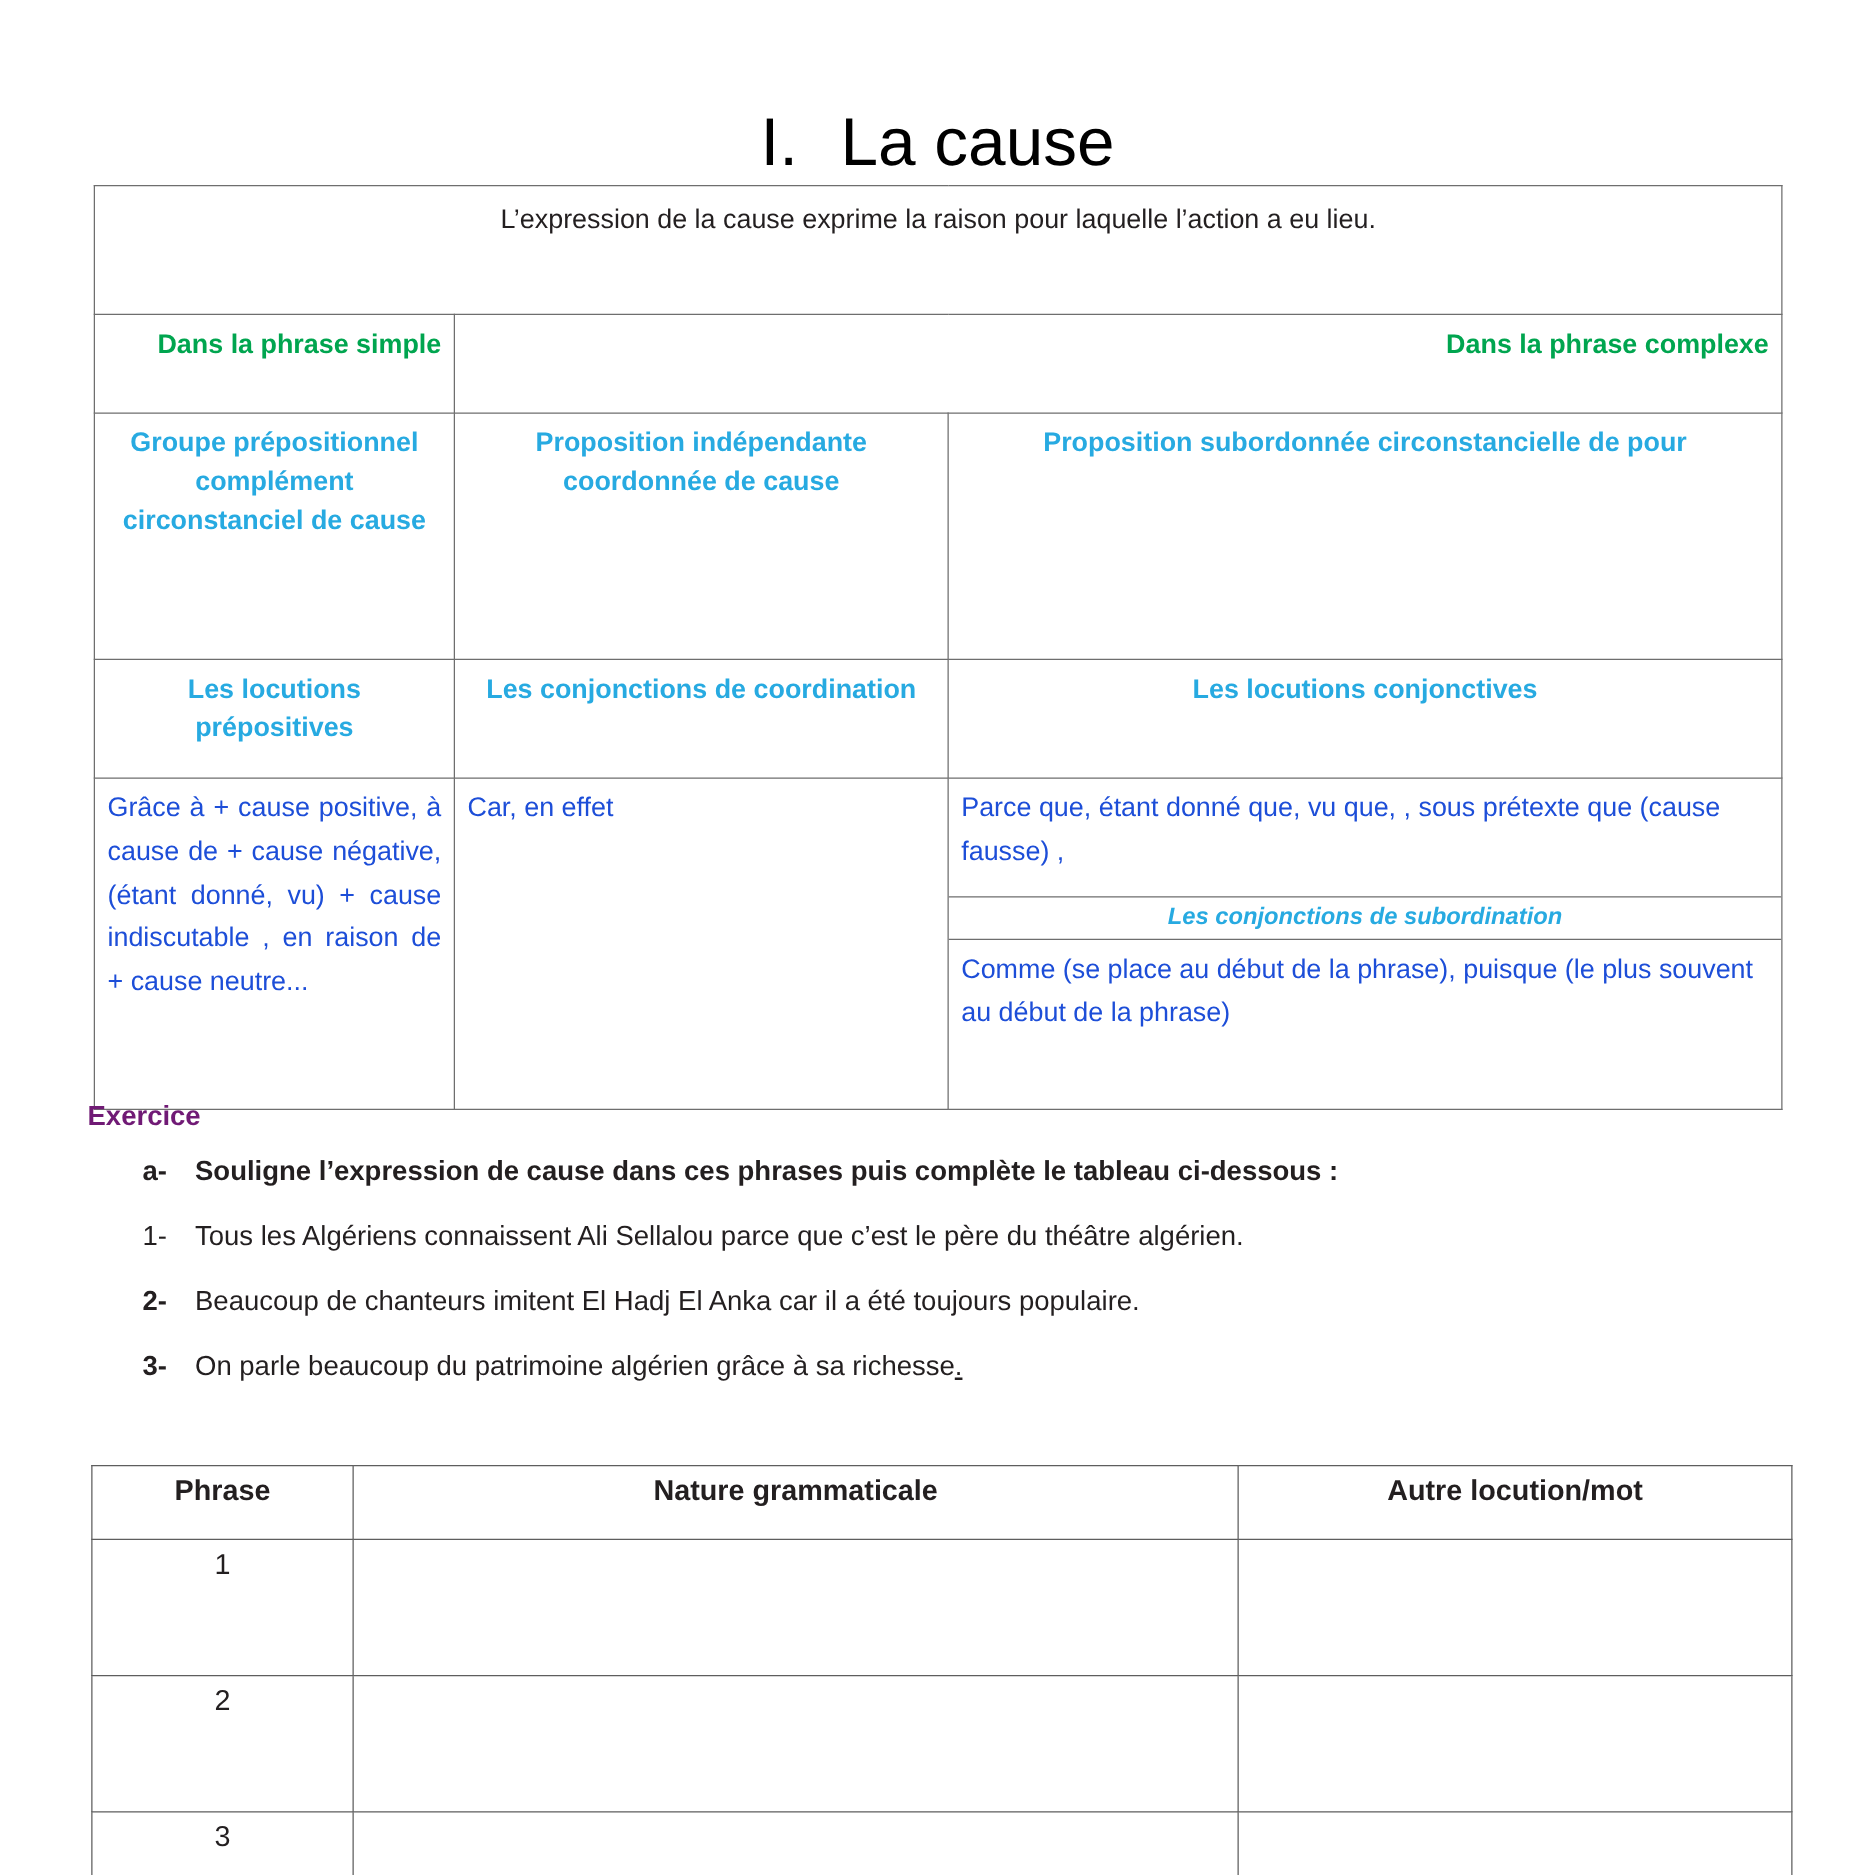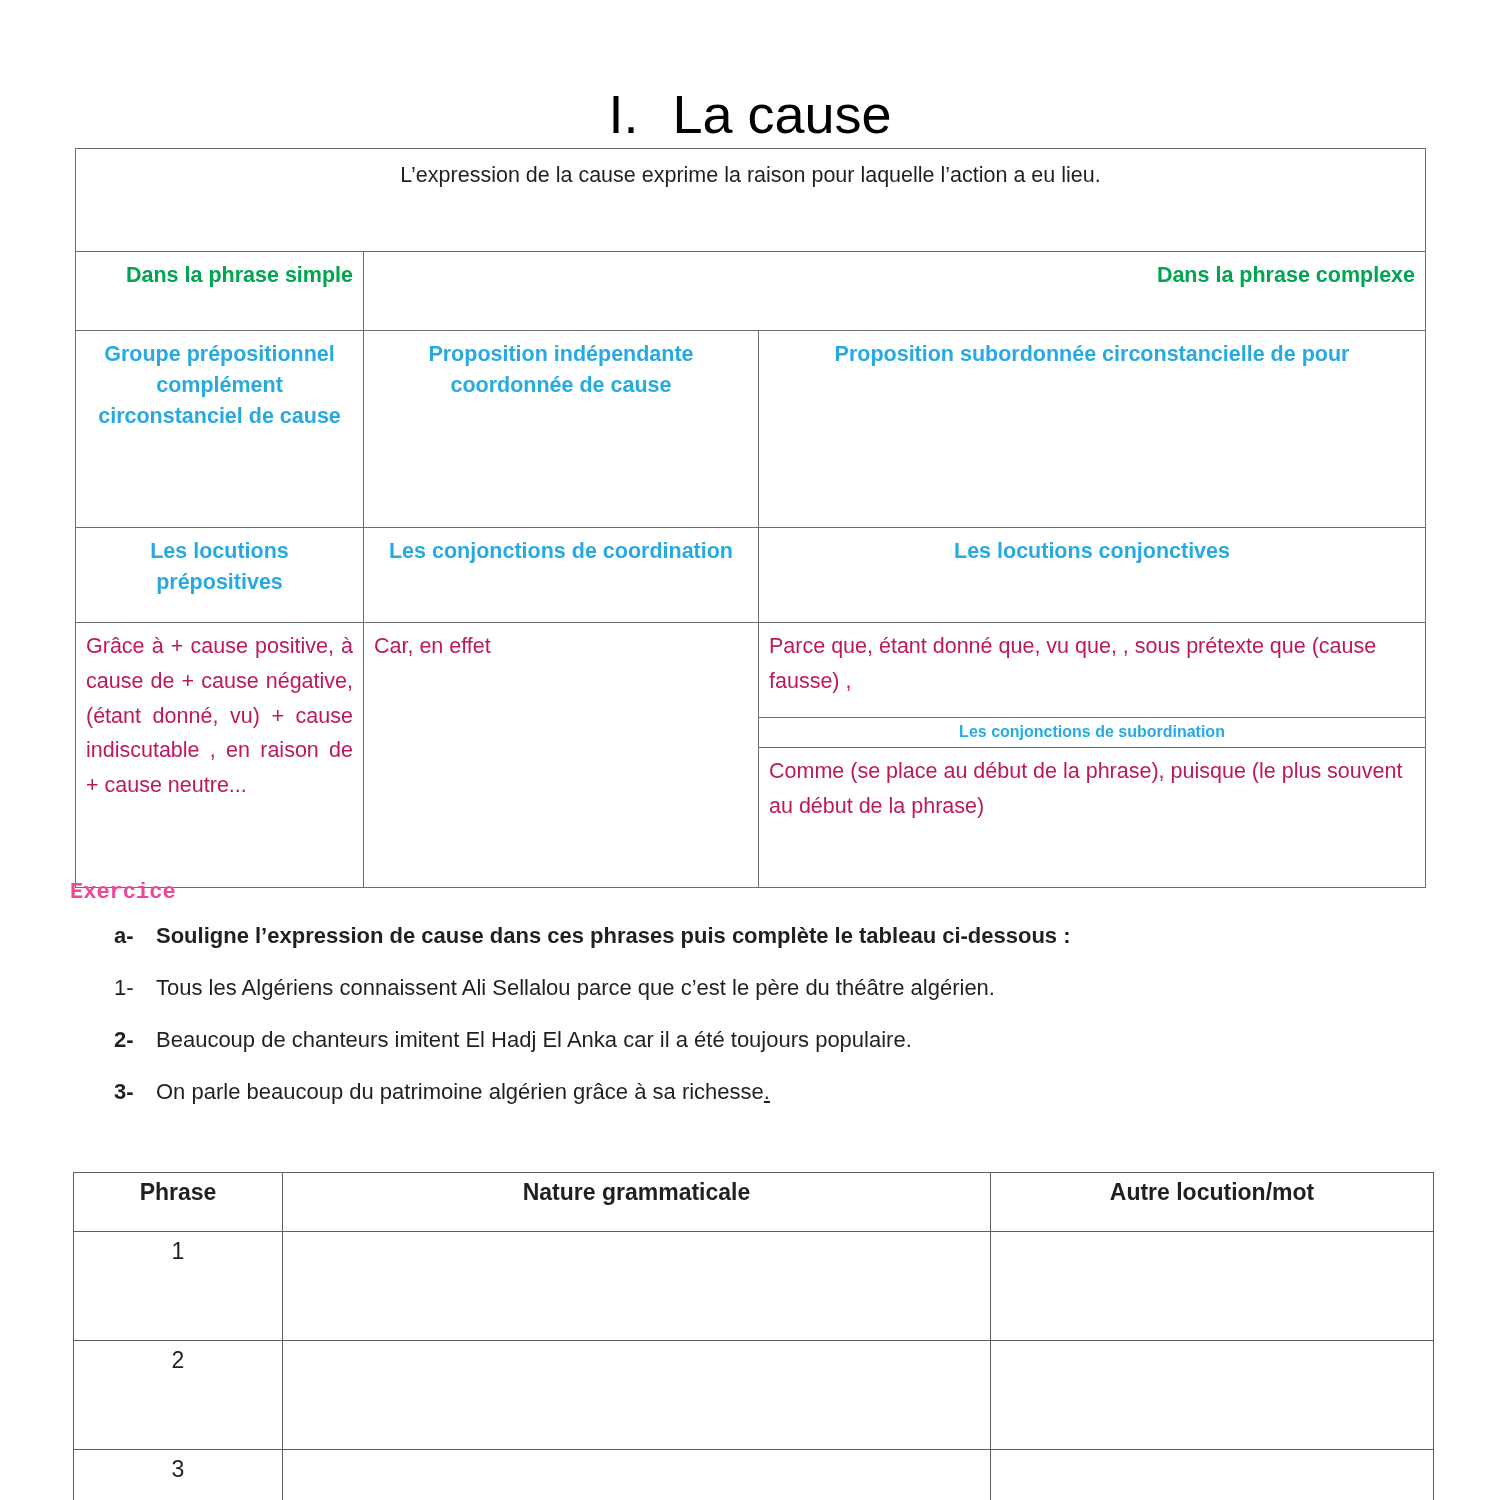--- a/index.html
+++ b/index.html
@@ -71,21 +71,21 @@
     font-size: 21.5px;
     text-align: center;
     line-height: 1.45;
   }
   .row-h2 td { height: 62px; }
   .row-h3 td { height: 180px; }
   .row-h4 td { height: 78px; }
   .gt-body {
     font-size: 21.5px;
     line-height: 1.62;
-    color: #be185d;
+    color: #1d4ed8;
     font-weight: 400;
   }
   .gt-body.justified { text-align: justify; text-align-last: left; }
   .cell-pad-body { padding: 6px 10px 8px 10px !important; }
 
   .nested {
     width: 100%;
     border-collapse: collapse;
     table-layout: fixed;
   }
@@ -94,40 +94,40 @@
     border-bottom: 1px solid #6e6e6e;
     padding: 6px 10px 8px 10px;
     vertical-align: top;
   }
   .nested tr:last-child td { border-bottom: 0; }
   .nested-wrap { padding: 0 !important; }
   .nested .sub-head {
     text-align: center;
     color: #27aae1;
     font-weight: bold;
-    font-size: 16px;
+    font-size: 19px;
     padding-top: 5px;
     padding-bottom: 6px;
+    font-style: italic;
   }
   .nested .n-r1 { height: 80px; }
   .nested .n-r3 { height: 90px; }
 
   
   .exercise {
     position: absolute;
     left: 70px;
     top: 880px;
     width: 1370px;
   }
   .ex-title {
     font-weight: bold;
     font-size: 22px;
-    color: #ec4899;
+    color: #701a75;
     margin: 0 0 18px 0;
-    font-family: Liberation Mono, monospace;
   }
   .ex-a {
     display: flex;
     gap: 16px;
     margin: 0 0 26px 44px;
     font-weight: bold;
     font-size: 22px;
     color: #231f20;
   }
   .ex-item {

